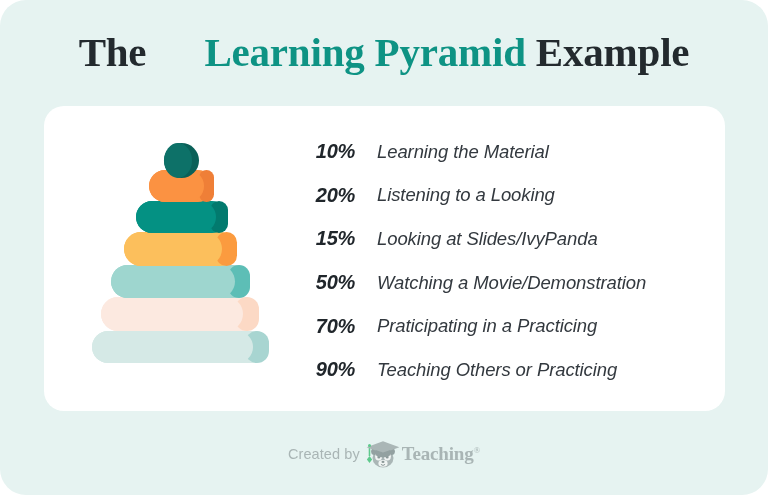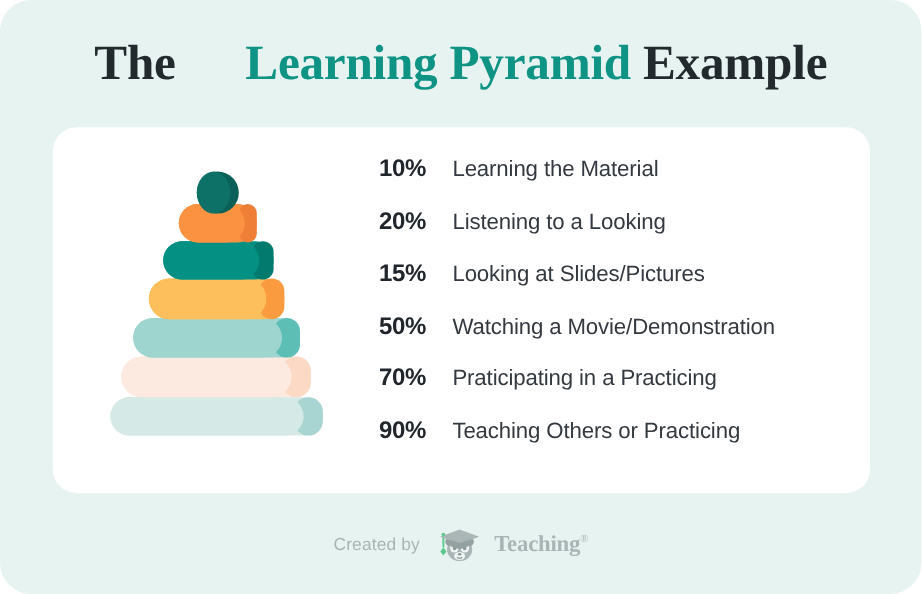--- a/index.html
+++ b/index.html
@@ -93,22 +93,23 @@
 
   
   .list {
     position: absolute;
     left: 253px;
     top: 24px;
     width: 420px;
   }
   .row {
     display: flex;
-    align-items: flex-start;
+    align-items: center;
     height: 43.6px;
+    font-style: italic;
   }
   .pct {
     width: 58px;
     text-align: right;
     font-size: 20px;
     font-weight: bold;
     color: #20262b;
     letter-spacing: -0.3px;
   }
   .label {
@@ -121,21 +122,21 @@
 
   
   .footer {
     position: absolute;
     left: 0;
     top: 437px;
     width: 768px;
     display: flex;
     align-items: center;
     justify-content: center;
-    gap: 11px;
+    gap: 1px;
   }
   .created-by {
     font-size: 14.5px;
     color: #a9b5b5;
     letter-spacing: 0.1px;
   }
   .brand {
     font-family: "Liberation Serif", serif;
     font-weight: bold;
     font-size: 19px;
@@ -214,21 +215,21 @@
         <div class="label">Learning the Material</div>
       </div>
 
       <div class="row">
         <div class="pct">20%</div>
         <div class="label">Listening to a Looking</div>
       </div>
 
       <div class="row">
         <div class="pct">15%</div>
-        <div class="label">Looking at Slides/Pictures</div>
+        <div class="label">Looking at Slides/IvyPanda</div>
       </div>
 
       <div class="row">
         <div class="pct">50%</div>
         <div class="label">Watching a Movie/Demonstration</div>
       </div>
 
       <div class="row">
         <div class="pct">70%</div>
         <div class="label">Praticipating in a Practicing</div>

